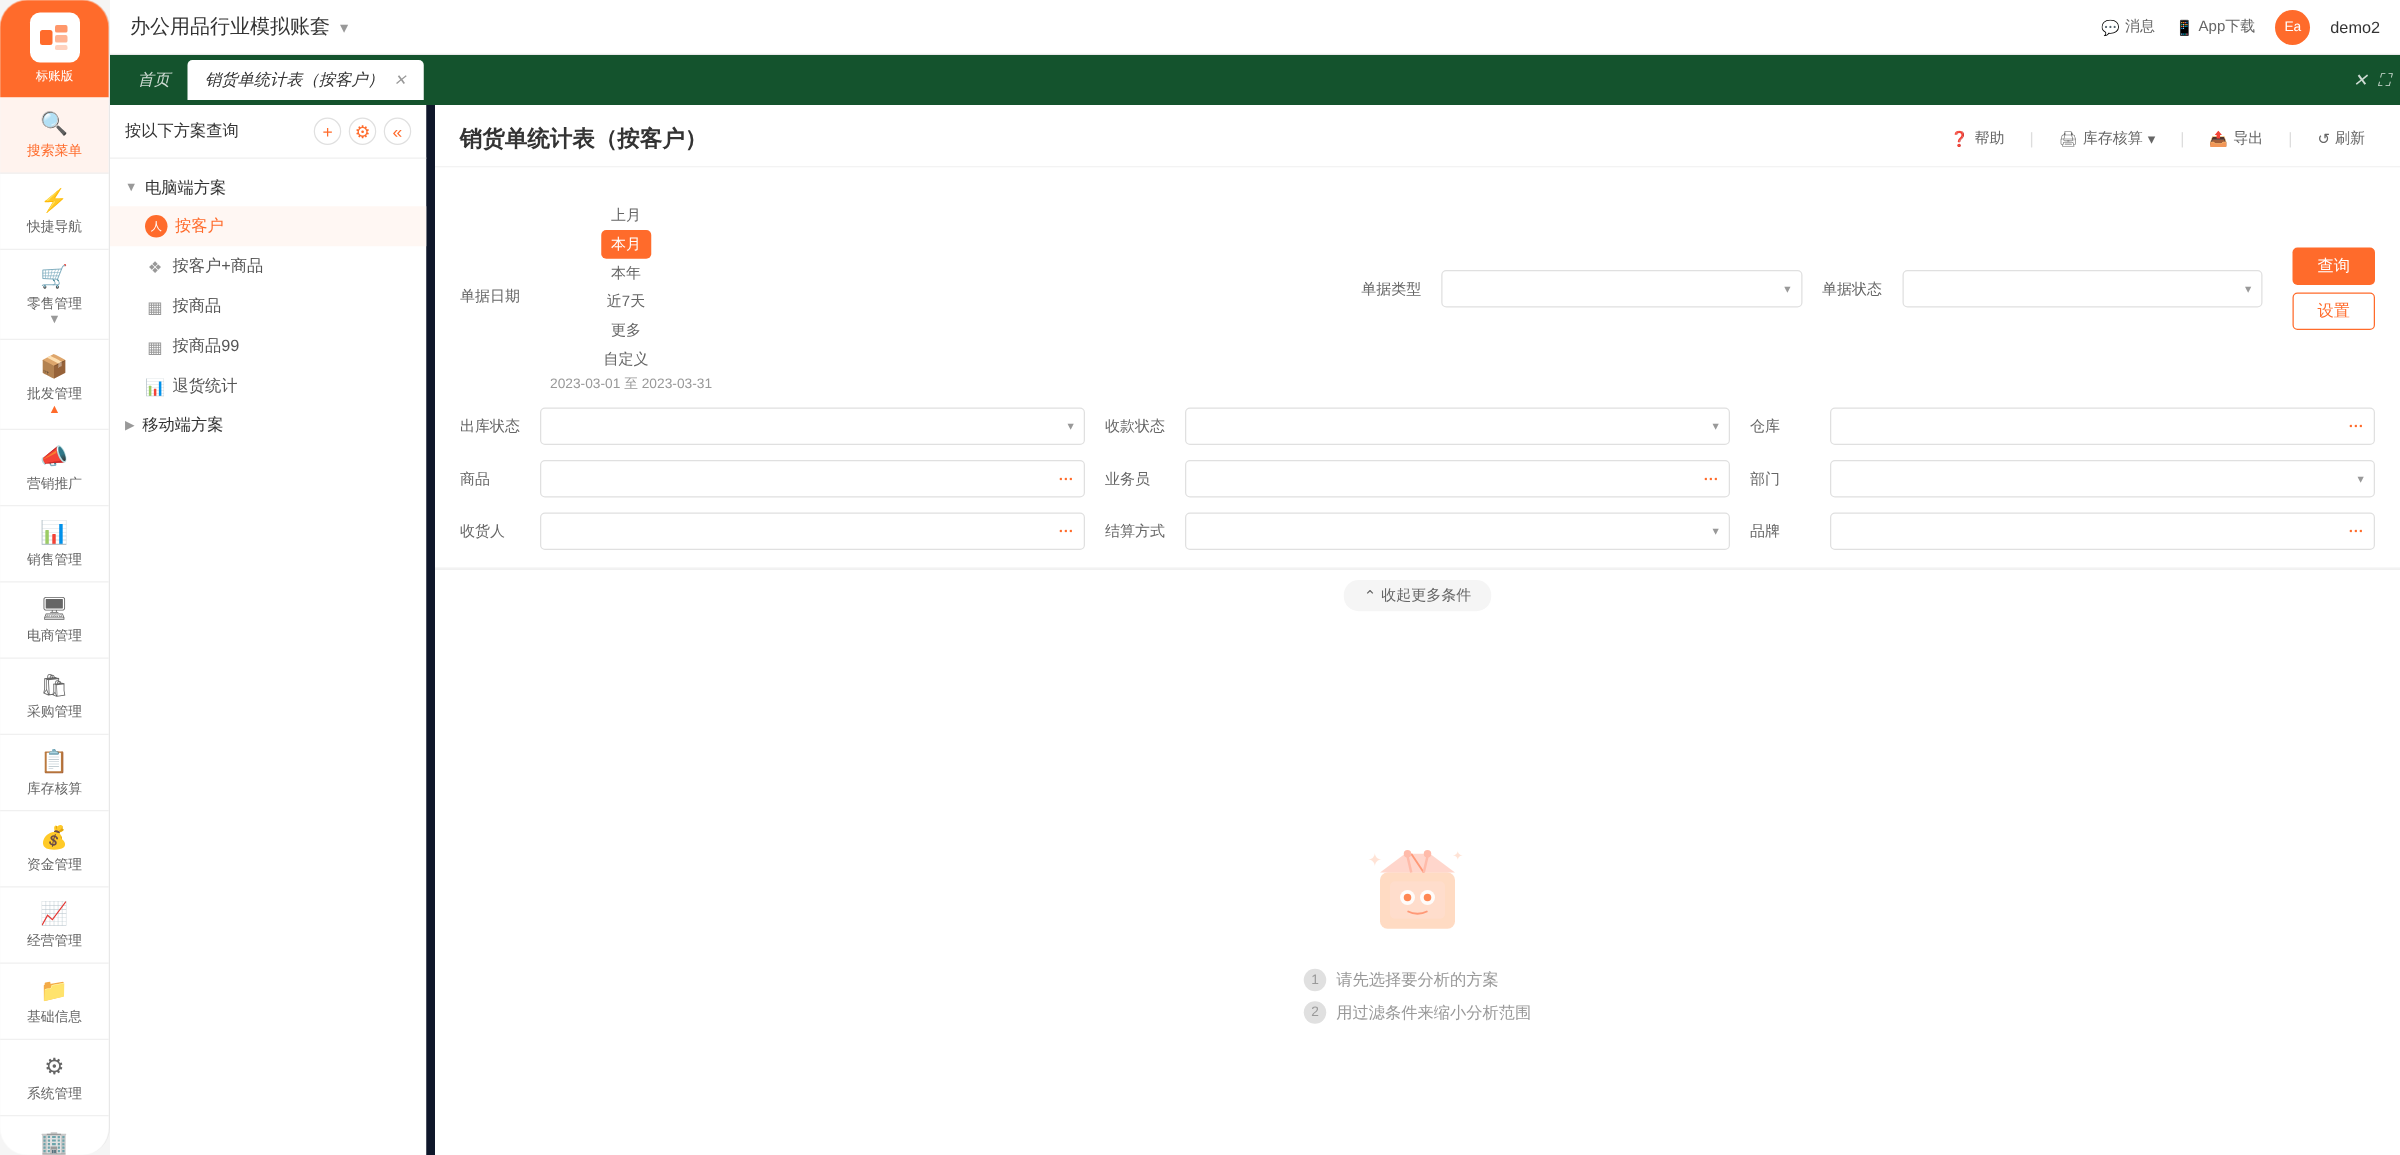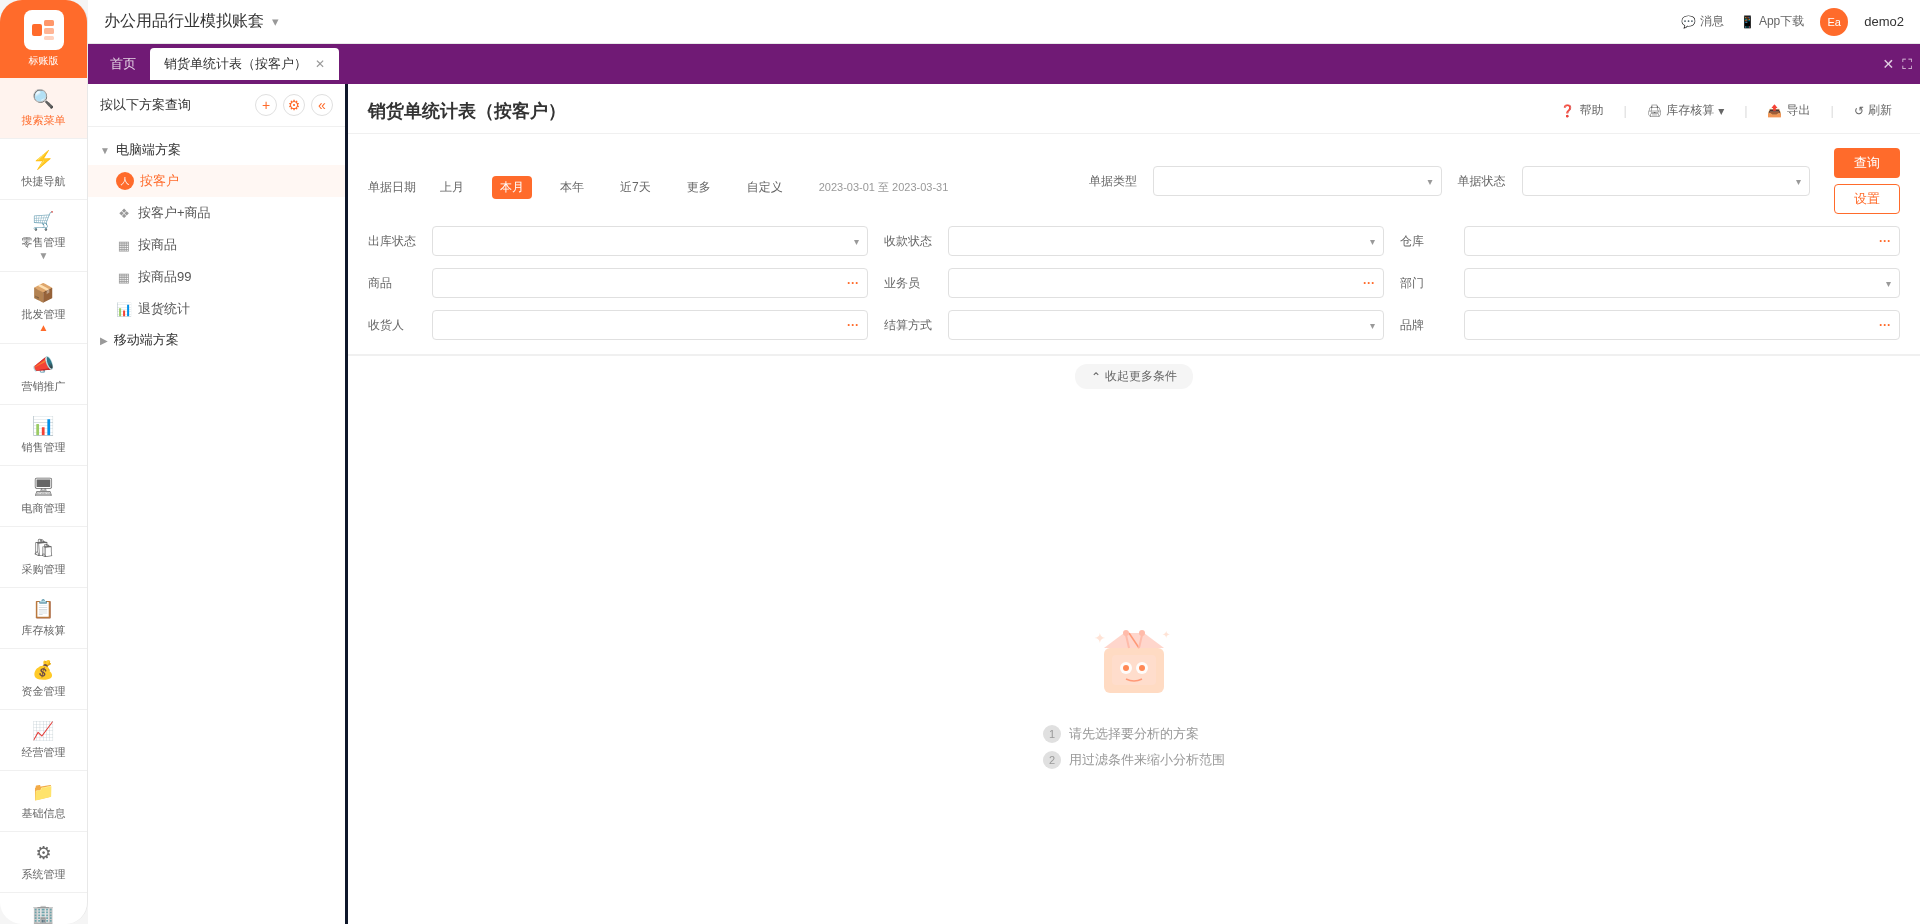--- a/index.html
+++ b/index.html
@@ -104,25 +104,26 @@
       align-items: center;
       justify-content: center;
       color: #fff;
       font-size: 11px;
     }
     .user-name { font-size: 13px; color: #333; cursor: pointer; }
 
     
     .tab-bar {
       height: 40px;
-      background: #701a75;
+      background: #14532d;
       display: flex;
       align-items: center;
       padding: 0 8px;
       flex-shrink: 0;
+      font-style: italic;
     }
     .tab-item {
       height: 32px;
       padding: 0 14px;
       display: flex;
       align-items: center;
       cursor: pointer;
       font-size: 13px;
       color: rgba(255,255,255,0.8);
       border-radius: 4px 4px 0 0;
@@ -153,21 +154,21 @@
     .page-area {
       flex: 1;
       display: flex;
       overflow: hidden;
     }
 
     
     .left-panel {
       width: 260px;
       background: #fff;
-      border-right: 3px solid #0f172a;
+      border-right: 7px solid #0f172a;
       display: flex;
       flex-direction: column;
       flex-shrink: 0;
     }
     .left-panel-header {
       padding: 10px 12px;
       display: flex;
       align-items: center;
       justify-content: space-between;
       border-bottom: 1px solid #f0f0f0;
@@ -314,21 +315,22 @@
       justify-content: space-between;
       position: relative;
     }
     .filter-select-arrow { color: #999; font-size: 10px; }
     .filter-dots { color: #ff6b2b; font-weight: bold; cursor: pointer; }
 
     
     .date-tabs {
       display: flex;
       align-items: center;
-      gap: 20px;
+      gap: 0;
+      flex-direction: column;
     }
     .date-tab {
       padding: 3px 8px;
       border-radius: 4px;
       font-size: 12px;
       cursor: pointer;
       color: #666;
     }
     .date-tab.active {
       background: #ff6b2b;

